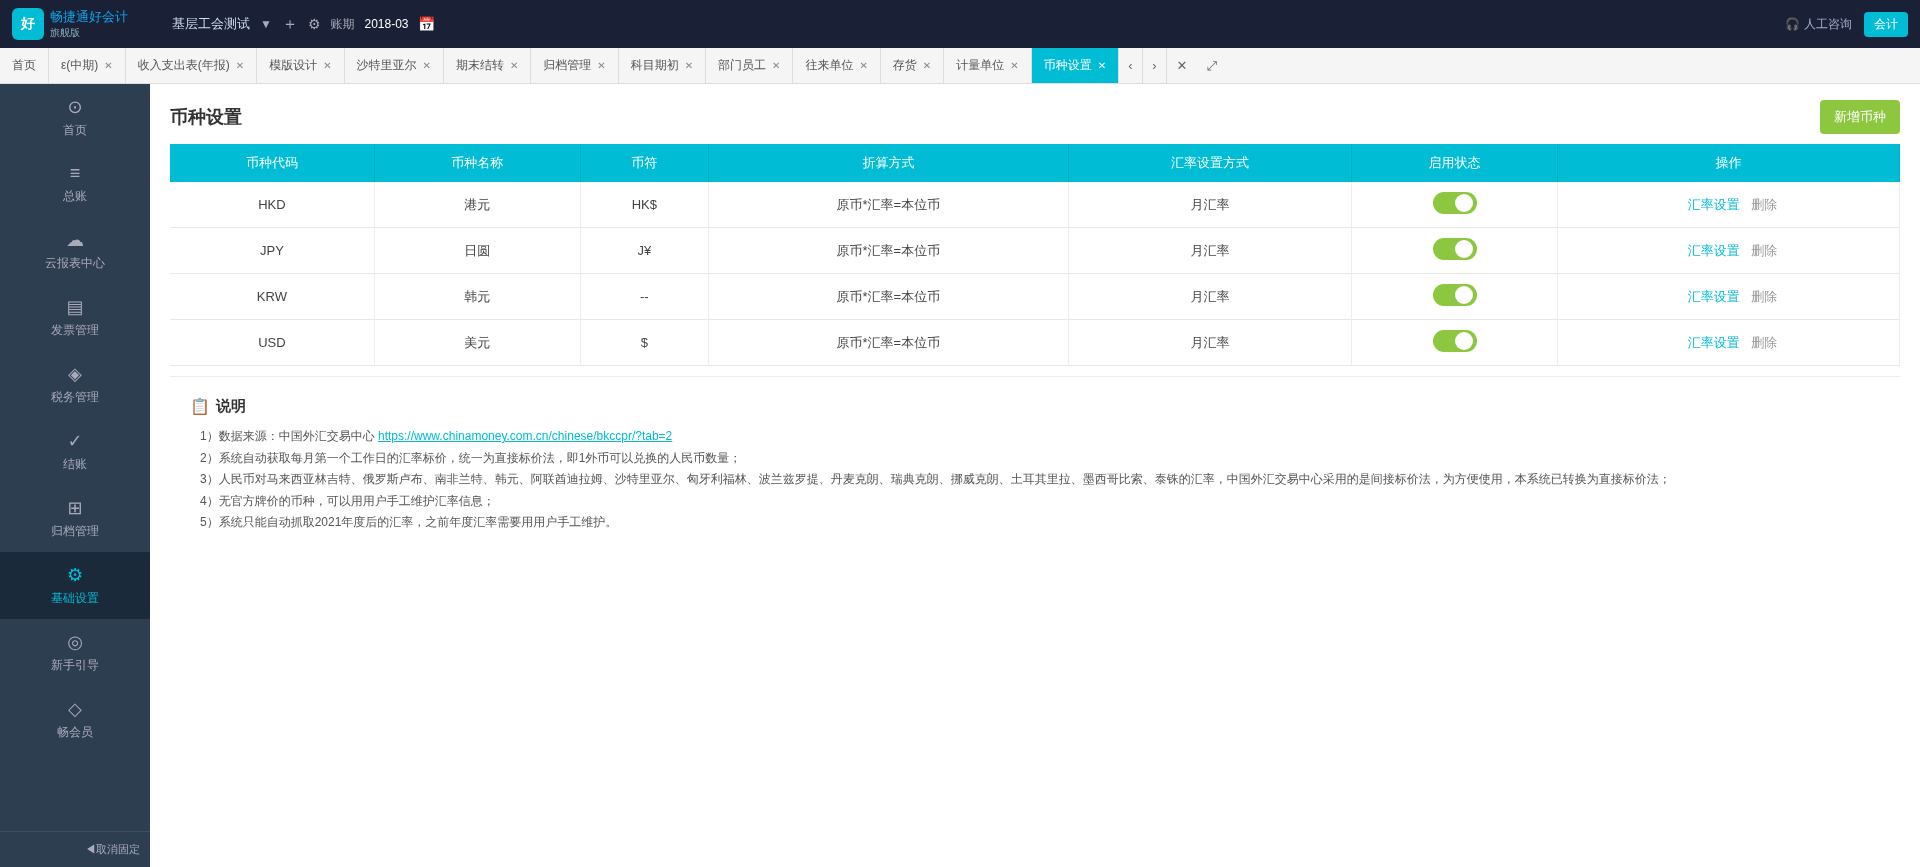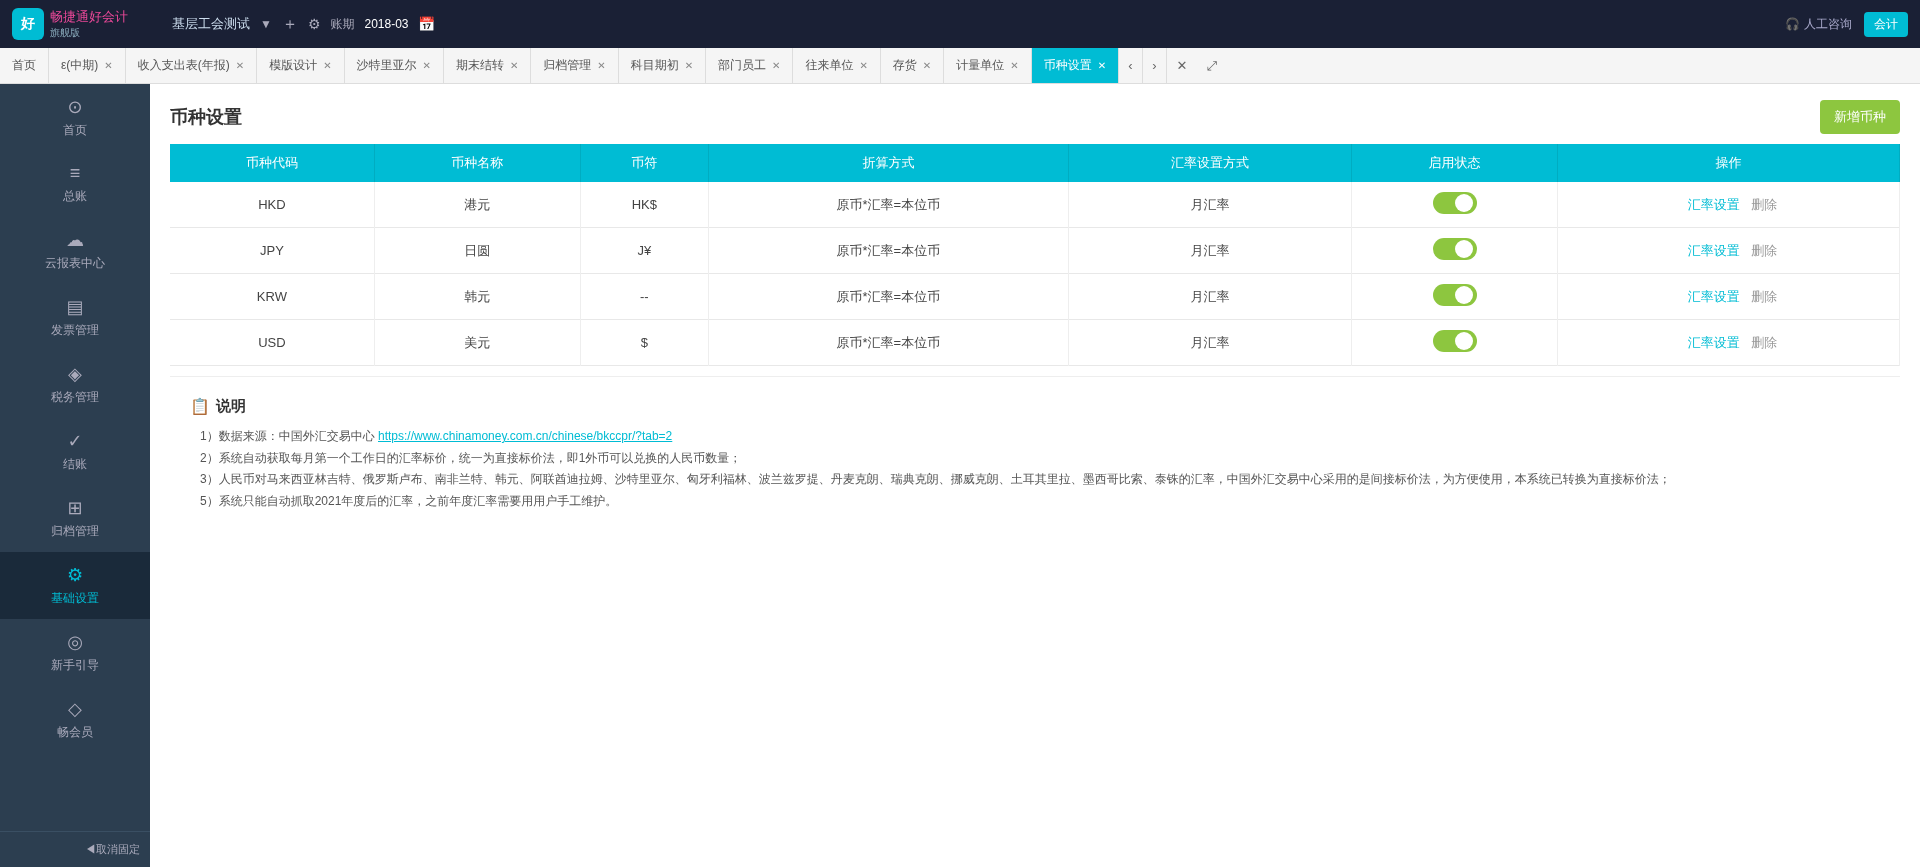--- a/index.html
+++ b/index.html
@@ -69,21 +69,21 @@
     .add-icon { color: #aab; font-size: 16px; cursor: pointer; }
     .settings-icon { color: #aab; font-size: 14px; cursor: pointer; }
   </style>
 </head>
 <body>
 
 <div class="top-bar">
   <div class="logo-area">
     <div class="logo-icon">好</div>
     <div>
-      <div style="color:#ec4899;font-size:13px;">畅捷通好会计</div>
+      <div style="color:#0ea5e9;font-size:13px;">畅捷通好会计</div>
       <div style="color:#8ab;font-size:10px;">旗舰版</div>
     </div>
   </div>
   <div class="company-name">基层工会测试</div>
   <span class="dropdown-arrow">▼</span>
   <span class="add-icon">＋</span>
   <span class="settings-icon">⚙</span>
   <span style="color:#aab;font-size:12px;">账期</span>
   <span style="color:#fff;font-size:12px;">2018-03</span>
   <span style="color:#00bcd4;font-size:14px;cursor:pointer;">📅</span>
@@ -286,18 +286,19 @@
 
       <div class="notes-section">
         <div class="notes-title">
           <span class="notes-icon">📋</span>
           <span>说明</span>
         </div>
         <div class="notes-content">
           <div>1）数据来源：中国外汇交易中心 <a href="#">https://www.chinamoney.com.cn/chinese/bkccpr/?tab=2</a></div>
           <div>2）系统自动获取每月第一个工作日的汇率标价，统一为直接标价法，即1外币可以兑换的人民币数量；</div>
           <div>3）人民币对马来西亚林吉特、俄罗斯卢布、南非兰特、韩元、阿联酋迪拉姆、沙特里亚尔、匈牙利福林、波兰兹罗提、丹麦克朗、瑞典克朗、挪威克朗、土耳其里拉、墨西哥比索、泰铢的汇率，中国外汇交易中心采用的是间接标价法，为方便使用，本系统已转换为直接标价法；</div>
+          <div>4）无官方牌价的币种，可以用用户手工维护汇率信息；</div>
           <div>5）系统只能自动抓取2021年度后的汇率，之前年度汇率需要用用户手工维护。</div>
         </div>
       </div>
     </div>
   </div>
 </div>
 
 </body></html>

